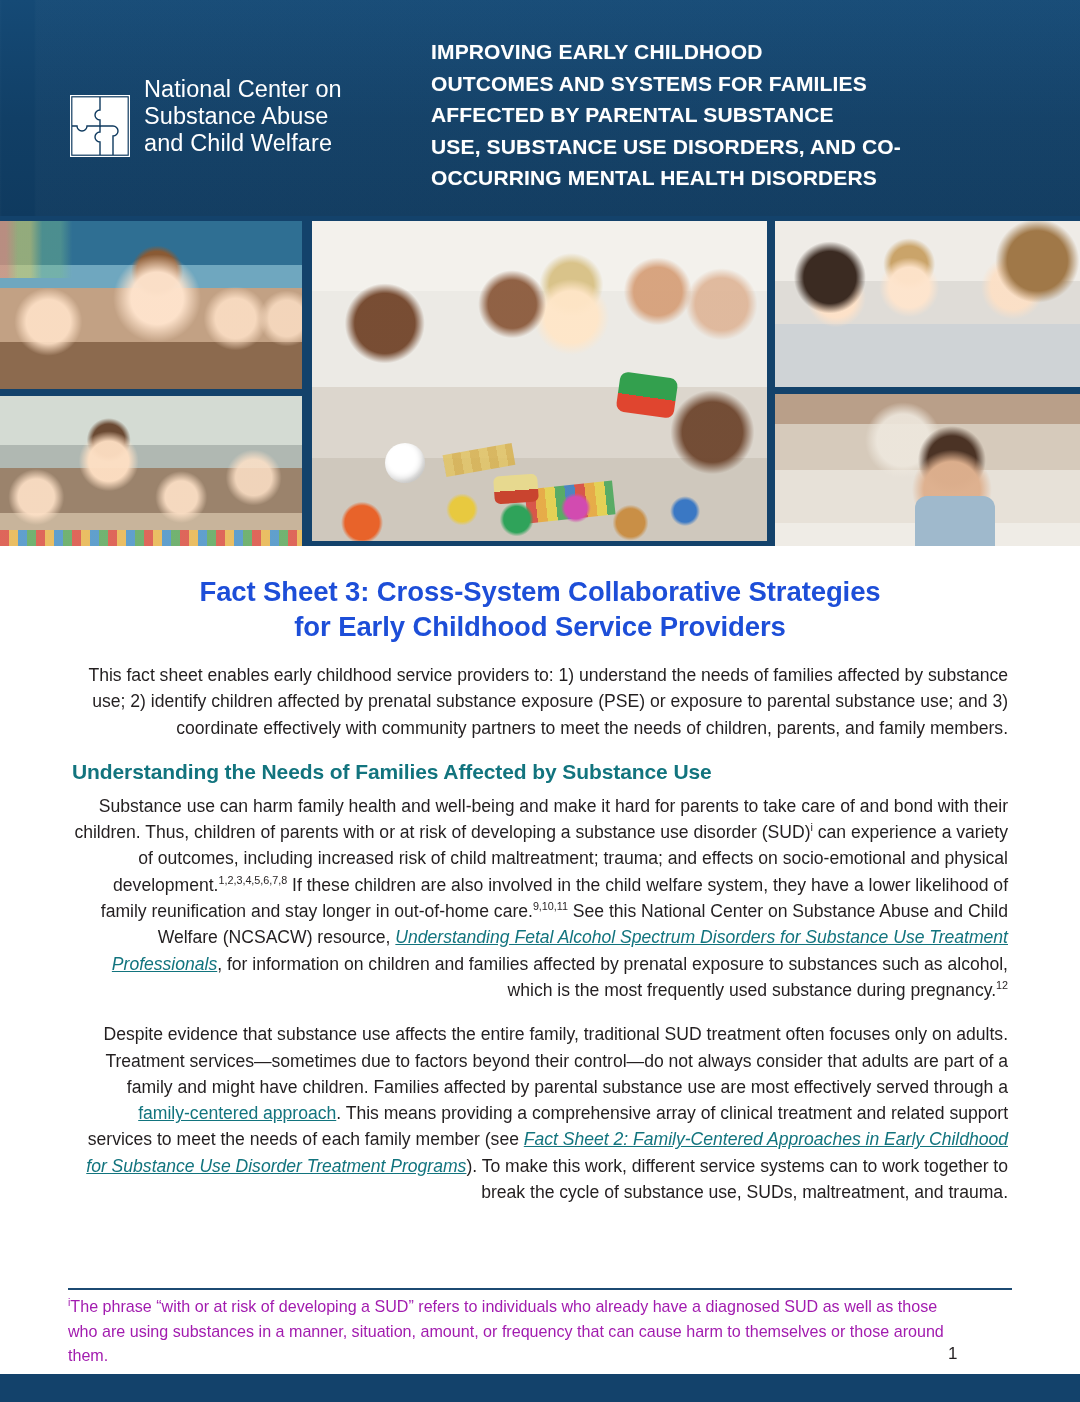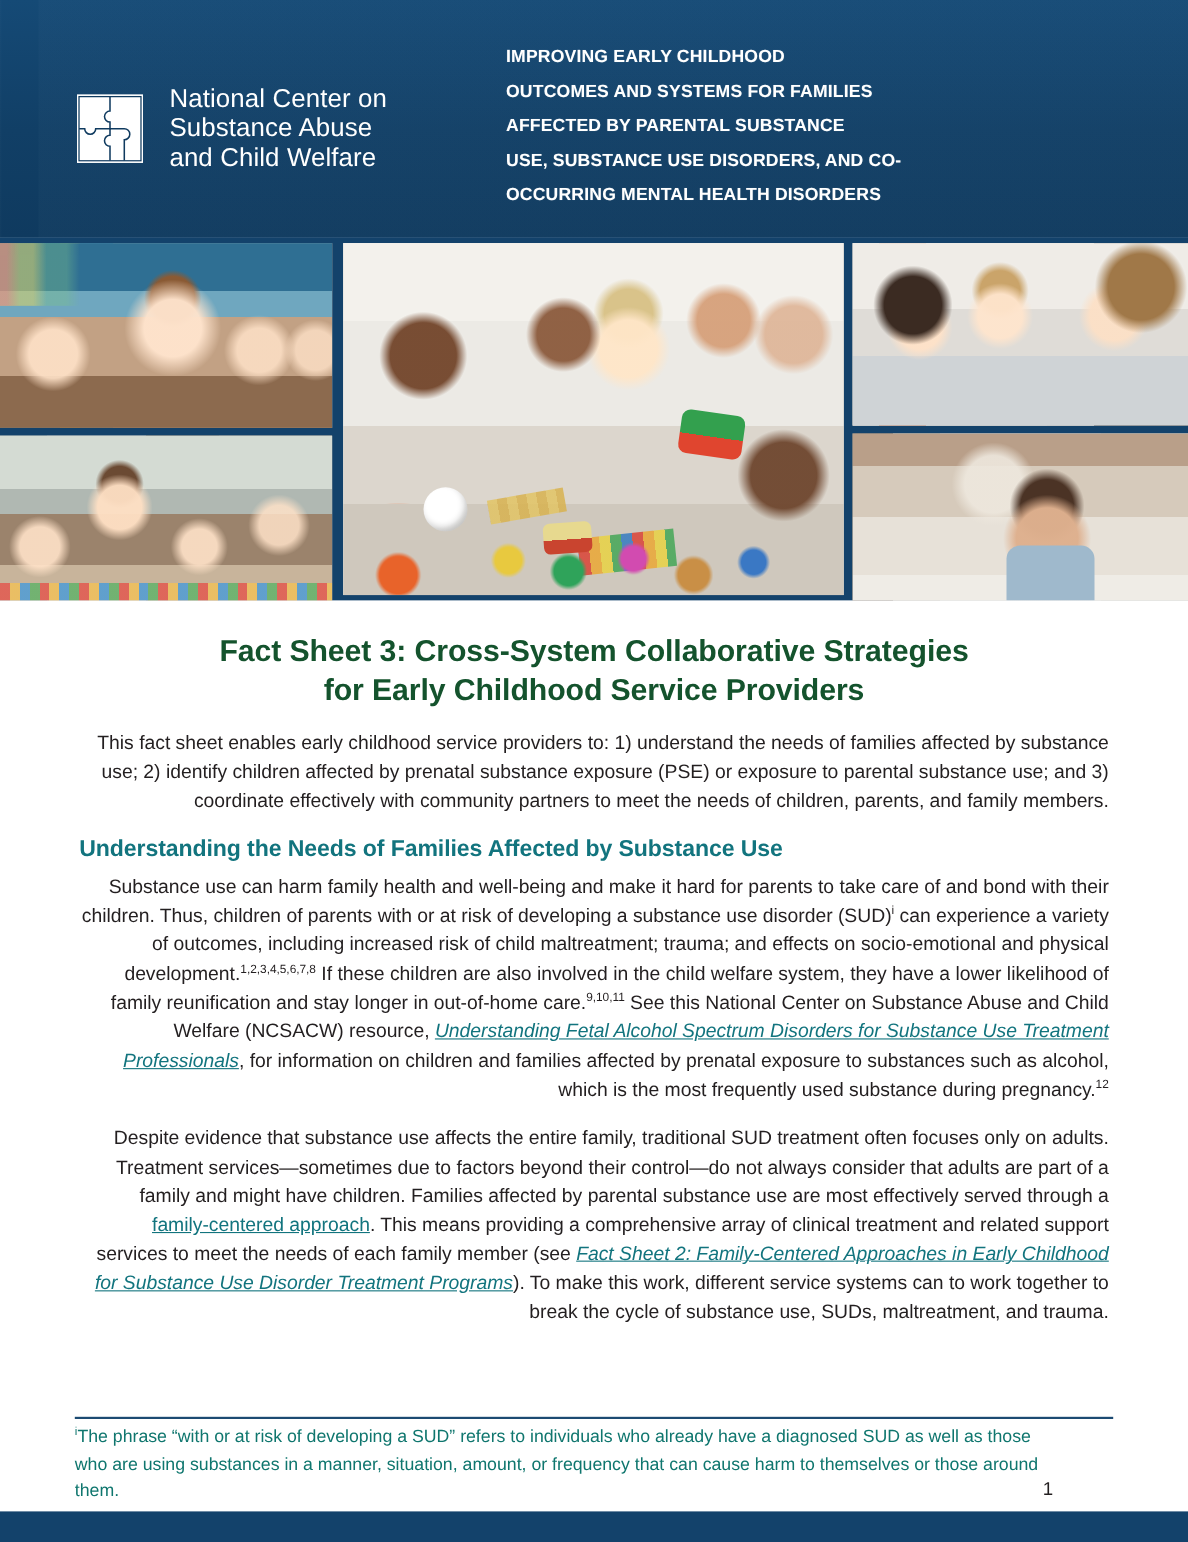--- a/index.html
+++ b/index.html
@@ -29,22 +29,22 @@
     box-sizing: border-box;
     display: flex;
     align-items: center;
   }
 
   .brand {
     position: absolute;
     left: 70px;
     top: 76px;
     display: flex;
-    align-items: center;
-    gap: 24px;
+    align-items: flex-end;
+    gap: 14px;
   }
   .puzzle-logo {
     width: 58px;
     height: 60px;
     background: #ffffff;
     border: 1.5px solid #ffffff;
     display: block;
     flex: 0 0 auto;
   }
   .brand-name {
@@ -55,27 +55,26 @@
     letter-spacing: .1px;
     white-space: pre-line;
   }
 
   .header-title {
     position: absolute;
     left: 431px;
     top: 36px;
     width: 600px;
     color: #ffffff;
-    font-size: 16px;
+    font-size: 21px;
     line-height: 31.5px;
     font-weight: bold;
     letter-spacing: .15px;
     white-space: pre-line;
     text-shadow: 0 0 1px rgba(255,255,255,.25);
-    margin-left: 29px;
   }
 
   
   .collage {
     position: relative;
     width: 1080px;
     height: 330px;
     background: #13426b;
     overflow: hidden;
   }
@@ -225,21 +224,21 @@
 
   
   .content {
     position: relative;
     width: 1080px;
     background: #ffffff;
     padding-top: 28px;
   }
 
   .doc-title {
-    color: #14532d;
+    color: #1d4ed8;
     font-size: 27.5px;
     line-height: 35px;
     font-weight: bold;
     text-align: center;
     padding: 0 70px;
     margin: 0 0 18px 0;
     white-space: pre-line;
     letter-spacing: -.1px;
   }
 
@@ -292,21 +291,21 @@
   }
   .footnote-row {
     display: flex;
     align-items: flex-end;
     padding: 0 34px 0 68px;
   }
   .footnote-text {
     flex: 1 1 auto;
     font-size: 16.1px;
     line-height: 24.5px;
-    color: #0f766e;
+    color: #a21caf;
     padding-top: 4px;
     max-width: 880px;
   }
   .footnote-text sup {
     font-size: 10.5px;
     vertical-align: super;
     line-height: 0;
   }
   .page-number {
     flex: 0 0 auto;

